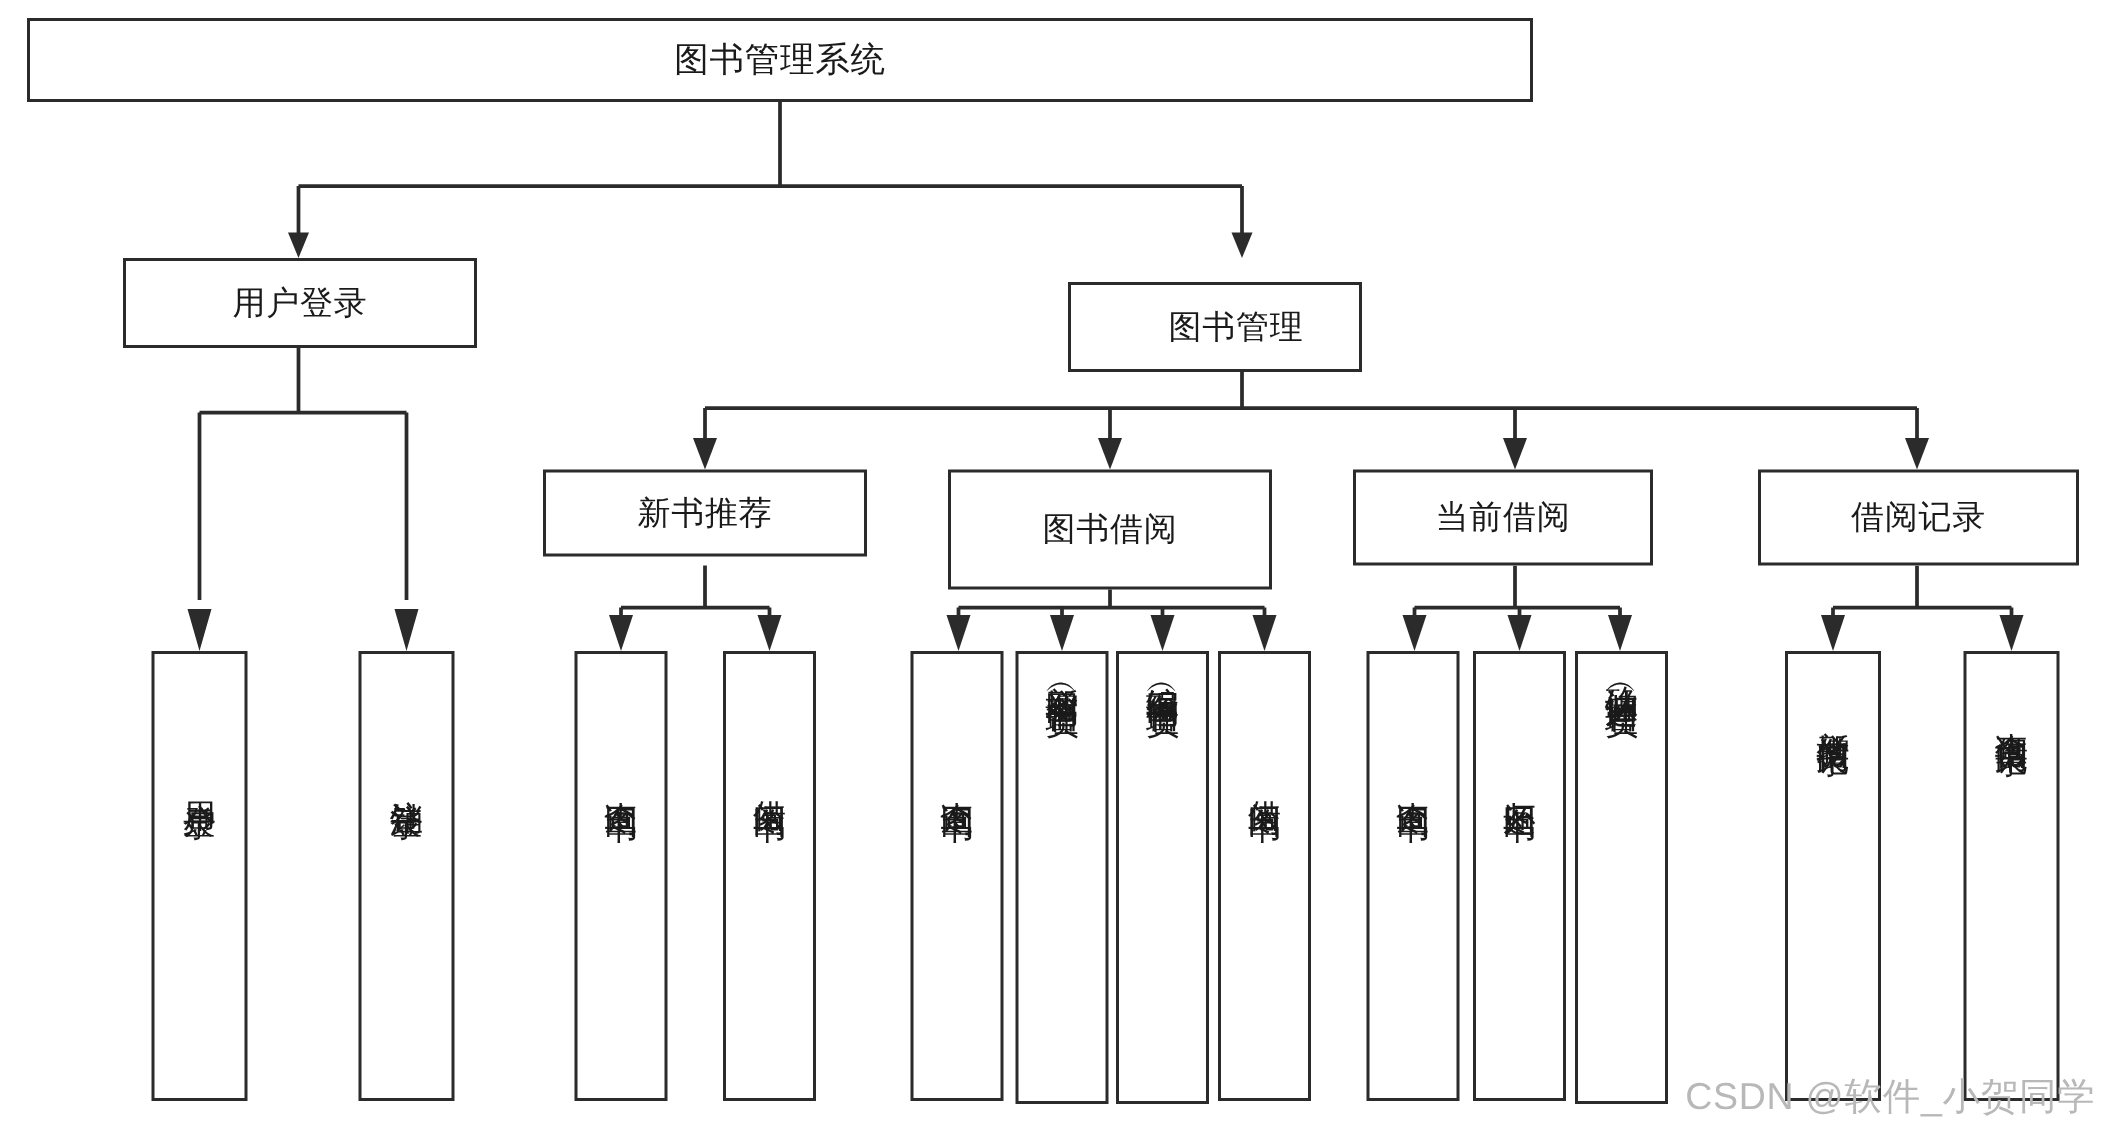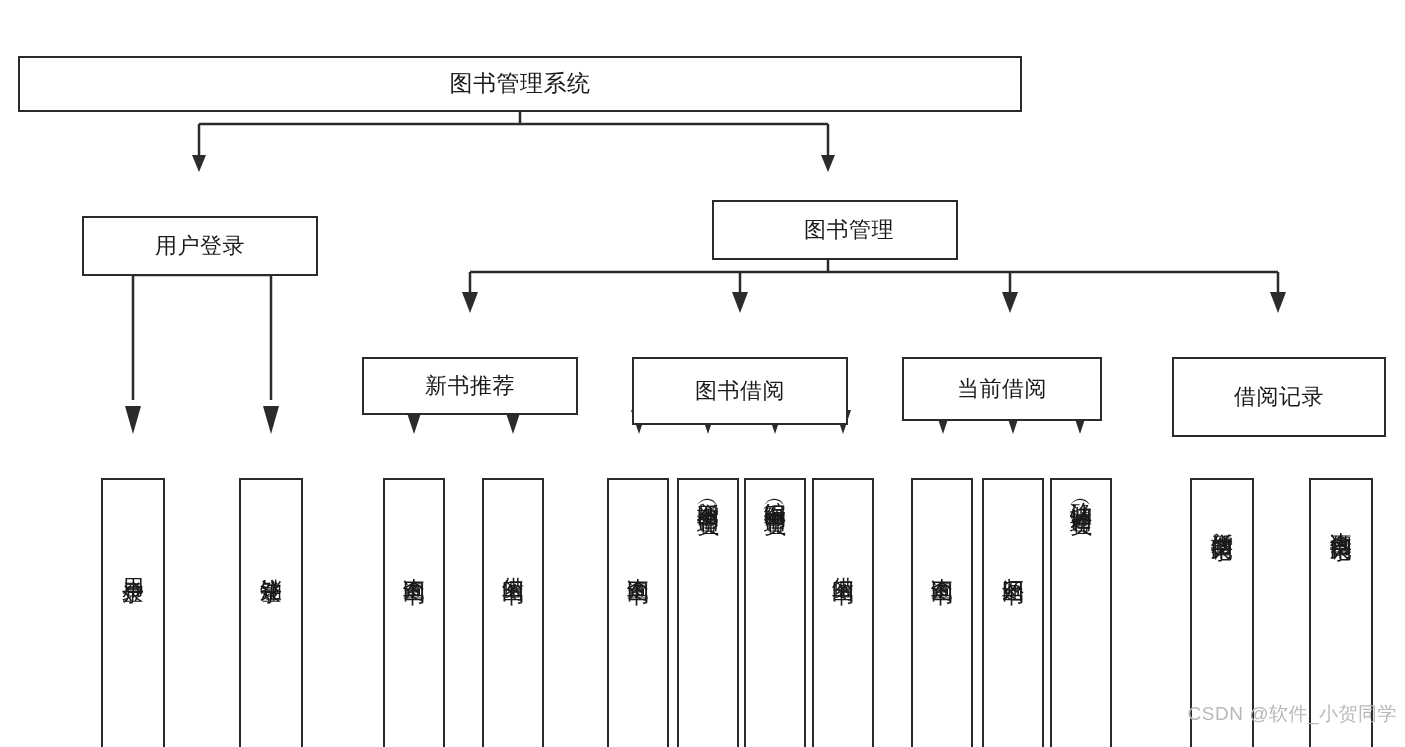--- a/index.html
+++ b/index.html
@@ -19,21 +19,20 @@
   }
   .node {
     position: absolute;
     box-sizing: border-box;
     border: 2.5px solid #2b2b2b;
     background: #ffffff;
     display: flex;
     align-items: center;
     justify-content: center;
     color: #1a1a1a;
-    margin-top: 44px;
   }
   .node-label {
     font-size: 22px;
     line-height: 1.12;
     letter-spacing: 0.5px;
     white-space: nowrap;
     color: #1a1a1a;
   }
   .node.vertical {
     align-items: flex-start;
@@ -60,22 +59,22 @@
     pointer-events: none;
   }
   svg.connectors path, svg.connectors line {
     stroke: #2b2b2b;
     stroke-width: 2.5;
     fill: none;
   }
   .watermark {
     position: absolute;
     right: 8px;
-    bottom: 20px;
-    font-size: 19px;
+    bottom: 0;
+    font-size: 25px;
     color: #b8b8b8;
     letter-spacing: 0.5px;
     white-space: nowrap;
     user-select: none;
   }
 </style>
 </head>
 <body>
 
 <div id="canvas">
@@ -144,37 +143,37 @@
   </svg>
 
   <div class="node title" style="left:18px; top:12px; width:1004px; height:56px;">
     <span class="node-label">图书管理系统</span>
   </div>
 
   <div class="node" style="left:82px; top:172px; width:236px; height:60px;">
     <span class="node-label">用户登录</span>
   </div>
 
-  <div class="node" style="left:712px; top:156px; width:246px; height:60px;padding-left:28px;">
+  <div class="node" style="left:712px; top:188px; width:196px; height:60px;padding-left:28px;">
     <span class="node-label">图书管理</span>
   </div>
 
   <div class="node" style="left:362px; top:313px; width:216px; height:58px;">
     <span class="node-label">新书推荐</span>
   </div>
 
-  <div class="node" style="left:632px; top:313px; width:216px; height:68px;">
+  <div class="node" style="left:632px; top:313px; width:216px; height:80px;">
     <span class="node-label">图书借阅</span>
   </div>
 
   <div class="node" style="left:902px; top:313px; width:200px; height:64px;">
     <span class="node-label">当前借阅</span>
   </div>
 
-  <div class="node" style="left:1172px; top:313px; width:214px; height:80px;">
+  <div class="node" style="left:1172px; top:313px; width:214px; height:64px;">
     <span class="node-label">借阅记录</span>
   </div>
 
   <div class="node vertical" style="left:101px; top:434px; width:64px; height:300px; padding-top:80px;">
     <span class="node-label">用户登录</span>
   </div>
 
   <div class="node vertical" style="left:239px; top:434px; width:64px; height:300px; padding-top:80px;">
     <span class="node-label">注销登录</span>
   </div>

